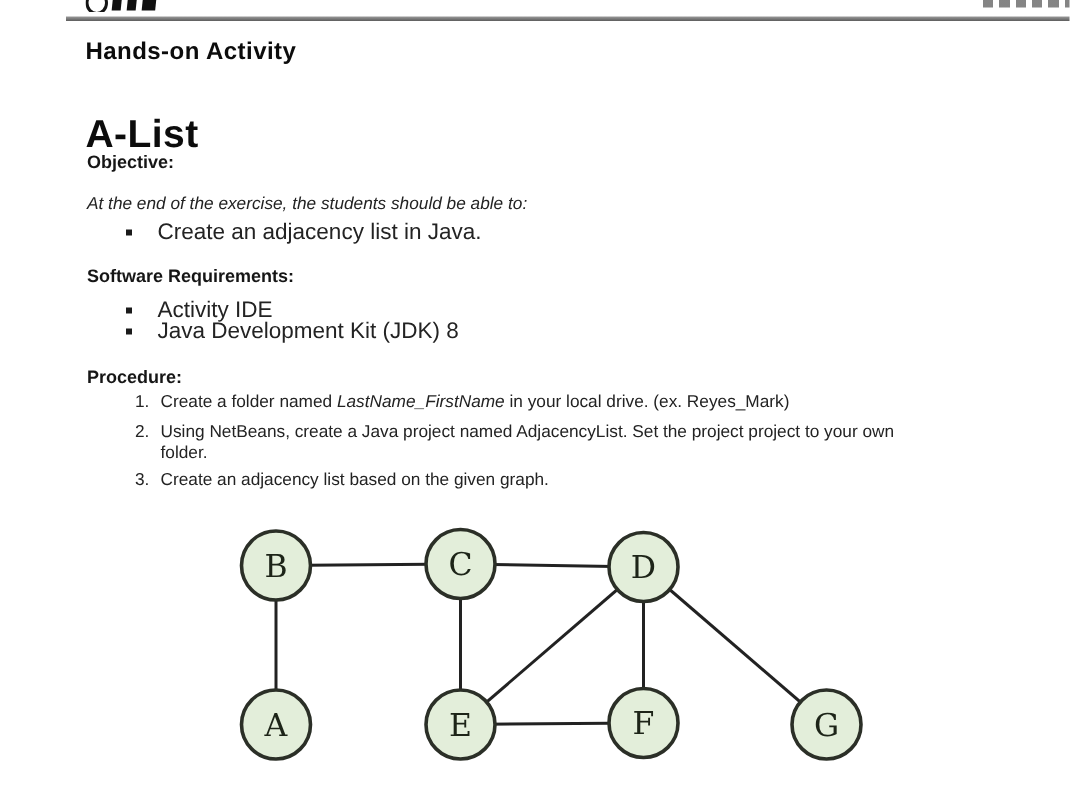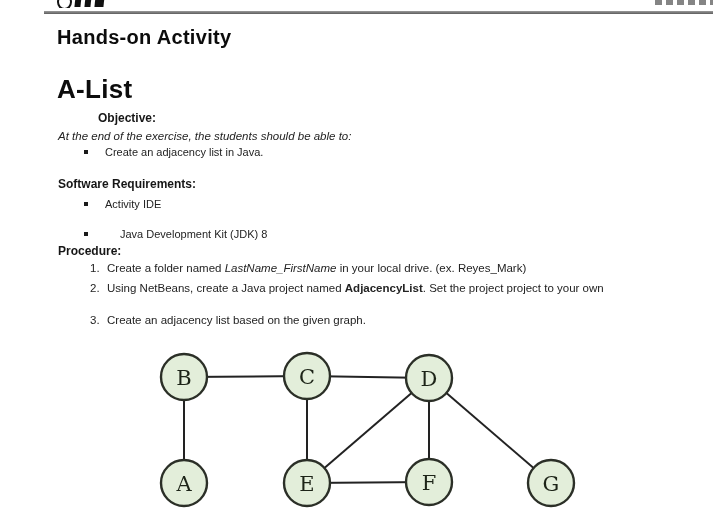--- a/index.html
+++ b/index.html
@@ -14,41 +14,41 @@
   .logo-frag .bar.b1{left:18px;}
   .logo-frag .bar.b2{left:28px;}
   .logo-frag .bar.b3{left:38px;width:9px;}
   .code-frag{
     position:absolute;left:655px;top:0;width:58px;height:5px;opacity:.85;
     background:repeating-linear-gradient(90deg,#6f6f6f 0 7px,transparent 7px 11px);
   }
   .head-rule{position:absolute;left:44px;top:11px;width:669px;height:3px;
     background:linear-gradient(#9a9a9a,#5d5d5d);}
   
-  .title1{position:absolute;left:57px;top:26px;font-size:20px;font-weight:bold;color:#0c0c0c;letter-spacing:.3px;}
+  .title1{position:absolute;left:57px;top:26px;font-size:16px;font-weight:bold;color:#0c0c0c;letter-spacing:.3px;}
   .title2{position:absolute;left:57px;top:48px;font-size:26px;font-weight:bold;color:#0c0c0c;letter-spacing:.3px;margin-top:26px;}
   
   .sec-head{position:absolute;left:58px;font-size:12px;font-weight:bold;color:#161616;}
-  .h-objective{top:111px;margin-left:40px;}
+  .h-objective{top:101px;}
   .h-software{top:177px;text-align:center;}
   .h-procedure{top:244px;}
   .intro{position:absolute;left:58px;top:130px;font-size:11.5px;font-style:italic;}
-  .bullet-row{position:absolute;left:84px;display:flex;align-items:center;font-size:11px;}
+  .bullet-row{position:absolute;left:84px;display:flex;align-items:center;font-size:15px;}
   .b-obj1{top:146px;}
   .b-sw1{top:198px;}
-  .b-sw2{top:228px;gap:15px;}
+  .b-sw2{top:212px;}
   .bullet-sq{width:4px;height:4px;background:#1a1a1a;margin-right:17px;flex:0 0 auto;}
   .proc-item{position:absolute;left:90px;display:flex;font-size:11.5px;line-height:14px;}
   .p-1{top:261px;}
   .p-2{top:281px;}
   .p-3{top:313px;}
   .proc-num{width:17px;flex:0 0 auto;}
   .proc-txt{width:560px;}
   .proc-txt i{font-style:italic;}
-  .proc-txt b{font-weight:bold;}
+  .proc-txt b{font-weight:normal;}
   
   .graph-svg{position:absolute;left:0;top:0;width:720px;height:530px;}
 </style>
 </head>
 <body>
 
 <div class="page">
 
   <div class="logo-frag">
     <span class="curl"></span>
@@ -81,21 +81,21 @@
 
   <div class="sec-head h-procedure">Procedure:</div>
 
   <div class="proc-item p-1">
     <span class="proc-num">1.</span>
     <span class="proc-txt"><span>Create a folder named </span><i>LastName_FirstName</i><span> in your local drive. (ex. Reyes_Mark)</span></span>
   </div>
 
   <div class="proc-item p-2">
     <span class="proc-num">2.</span>
-    <span class="proc-txt"><span>Using NetBeans, create a Java project named </span><b>AdjacencyList</b><span>. Set the project project to your own</span></span>
+    <span class="proc-txt"><span>Using NetBeans, create a Java project named </span><b>AdjacencyList</b><span>. Set the project project to your own</span><span style="display:block">folder.</span></span>
   </div>
 
   <div class="proc-item p-3">
     <span class="proc-num">3.</span>
     <span class="proc-txt"><span>Create an adjacency list based on the given graph.</span></span>
   </div>
 
   <svg class="graph-svg" id="graph-svg" viewBox="0 0 720 530">
       <line x1="184" y1="377" x2="307" y2="376" stroke="#222222" stroke-width="2"></line>
       <line x1="307" y1="376" x2="429" y2="378" stroke="#222222" stroke-width="2"></line>

